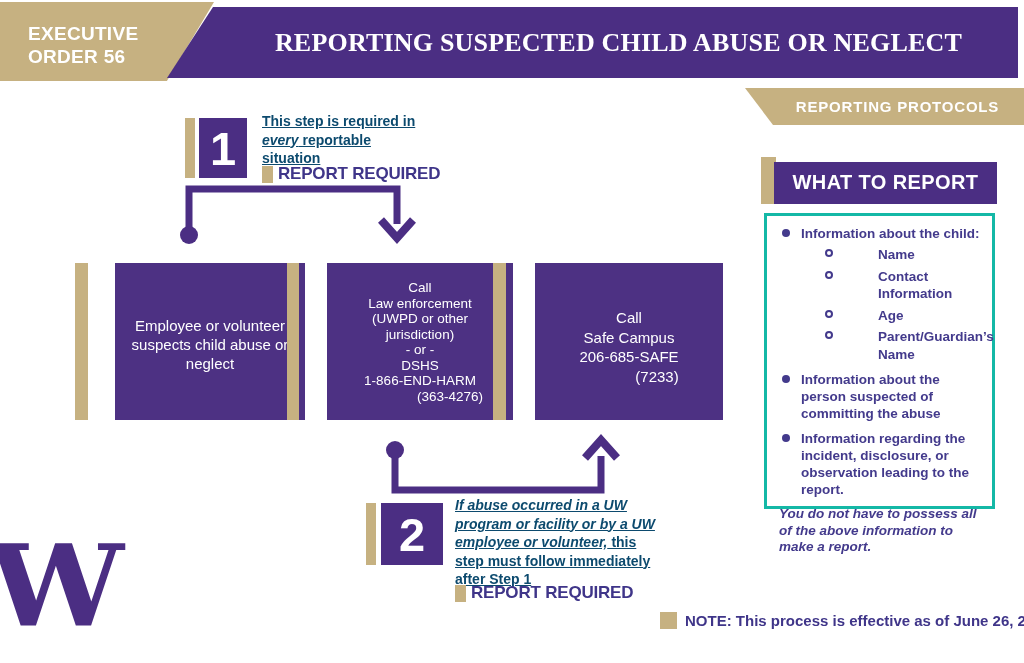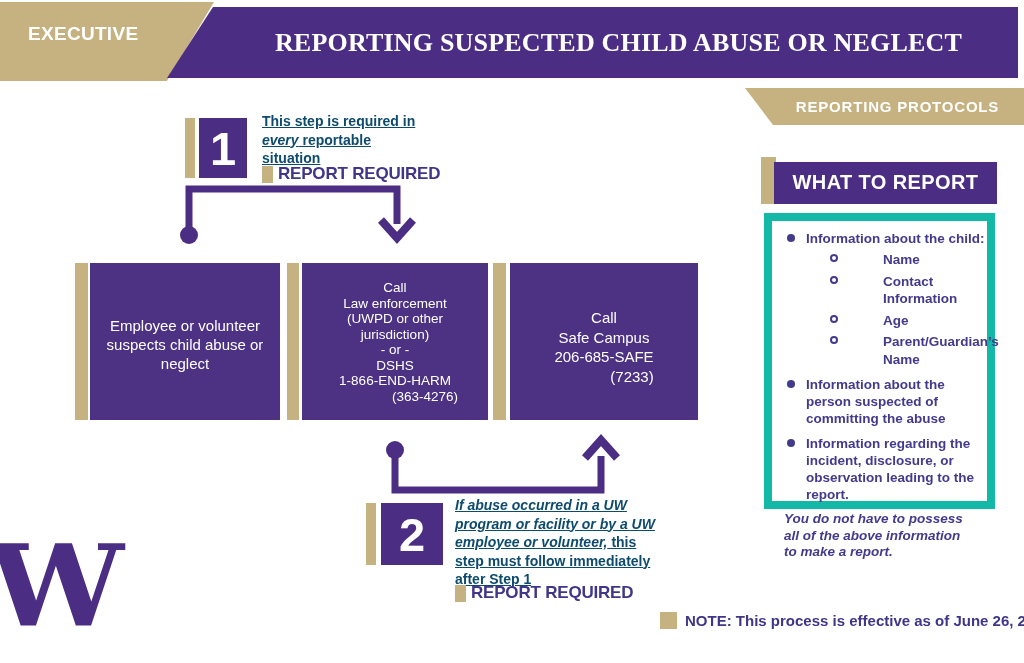--- a/index.html
+++ b/index.html
@@ -43,35 +43,36 @@
   }
   .step-text .emph { font-style:italic; }
   .tag-row { position:absolute; display:flex; align-items:center; }
   .tag-marker { width:11px; height:17px; background:#c6b181; margin-right:5px; }
   .tag-label { color:#3f3589; font-weight:bold; font-size:17px; letter-spacing:-.2px; white-space:nowrap; }
   
   .flow-bar { position:absolute; top:263px; height:157px; background:#c6b181; }
   .flow-box {
     position:absolute; top:263px; height:157px; background:#4d3183; color:#ffffff;
     text-align:center;
+    margin-left:25px;
   }
   .flow-box .ln { white-space:nowrap; }
   .shift-r30 { transform:translateX(30px); }
   .shift-r28 { transform:translateX(28px); }
   
   .connector { position:absolute; }
   
   .panel-title {
     position:absolute; left:774px; top:162px; width:223px; height:42px;
     background:#4b2e83; color:#ffffff; font-weight:bold; font-size:20px;
     line-height:41px; text-align:center; letter-spacing:.4px;
   }
   .panel-box {
     position:absolute; left:764px; top:213px; width:231px; height:296px;
-    border:8px solid #14b8a6; background:#ffffff;
+    border:3px solid #14b8a6; background:#ffffff;
     padding:9px 6px 0 12px; color:#433a8c;
     font-size:13.5px; font-weight:bold; line-height:17px;
   }
   .b-item { display:flex; margin-bottom:8px; }
   .b-dot { flex:0 0 8px; width:8px; height:8px; border-radius:50%; background:#433a8c; margin:4px 11px 0 3px; }
   .b-sub { display:flex; margin:4px 0 0 24px; line-height:17.5px;gap:36px; }
   .b-ring { flex:0 0 8px; width:8px; height:8px; border-radius:50%; border:2px solid #433a8c; margin:3px 9px 0 0; }
   .panel-note { font-style:italic; margin-top:7px; line-height:16.5px; padding-right:6px; }
   
   .w-logo {
@@ -83,20 +84,21 @@
   .note-marker { width:17px; height:17px; background:#c6b181; margin-right:8px; }
   .note-text { color:#3f3589; font-weight:bold; font-size:15px; white-space:nowrap; }
 </style>
 </head>
 <body>
 
 <div class="stage">
 
   <div class="hdr-badge">
     <div>EXECUTIVE</div>
+    <div>ORDER 56</div>
   </div>
   <div class="hdr-banner">REPORTING SUSPECTED CHILD ABUSE OR NEGLECT</div>
   <div class="ribbon">REPORTING PROTOCOLS</div>
 
   <div class="gold-bar" style="left:185px;top:118px;width:10px;height:60px;"></div>
   <div class="num-box" style="left:199px;top:118px;width:48px;height:60px;">1</div>
   <div class="step-text" style="left:262px;top:112px;width:162px;"><span>This step is required in </span><span class="emph">every</span><span> reportable situation</span></div>
   <div class="tag-row" style="left:262px;top:164px;">
     <span class="tag-marker"></span>
     <span class="tag-label">REPORT REQUIRED</span>

